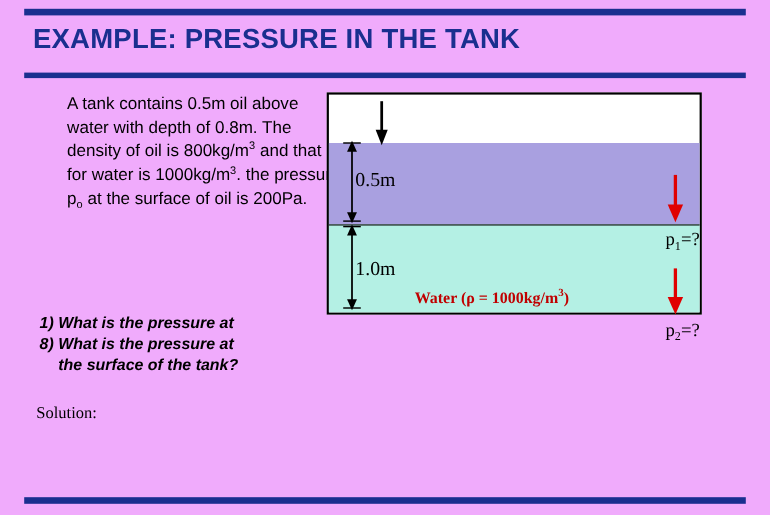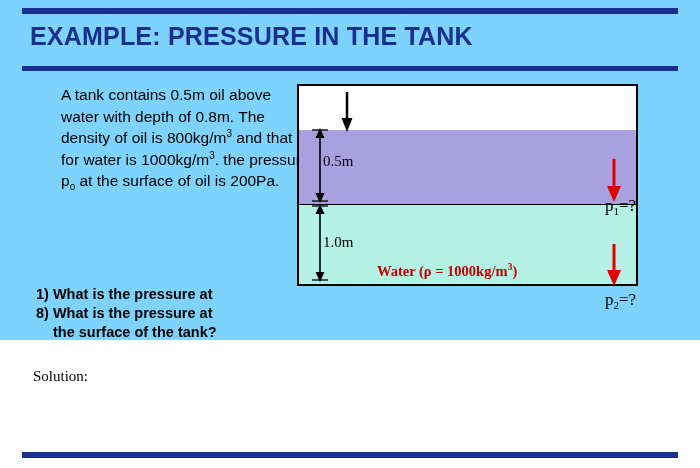--- a/index.html
+++ b/index.html
@@ -9,22 +9,22 @@
   body {
     width: 700px;
     height: 468px;
     background: #ffffff;
     font-family: "Liberation Sans", sans-serif;
     overflow: hidden;
   }
   .slide {
     position: relative;
     width: 700px;
-    height: 340px;
-    background: #7dd3fc;
+    height: 468px;
+    background: #f0abfc;
     box-sizing: border-box;
   }
   .rule-top {
     position: absolute;
     left: 22px;
     top: 8px;
     width: 656px;
     height: 6px;
     background: #1a2f8f;
   }
@@ -74,20 +74,21 @@
     vertical-align: sub;
     line-height: 0;
   }
   .questions {
     position: absolute;
     left: 36px;
     top: 285px;
     width: 250px;
     font-size: 14.5px;
     line-height: 19px;
+    font-style: italic;
     font-weight: bold;
     color: #000000;
   }
   .questions .q-line {
     white-space: pre-wrap;
   }
   .q-indent {
     padding-left: 17px;
   }
   .solution {
@@ -160,21 +161,21 @@
     font-weight: bold;
     color: #c00000;
     font-family: "Liberation Serif", serif;
     white-space: nowrap;
     margin-top: 31px;
   }
   .label-water sup { font-size: 10px; vertical-align: super; line-height: 0; }
 
   .dim-label {
     position: absolute;
-    font-size: 15px;
+    font-size: 18px;
     font-family: "Liberation Serif", serif;
     color: #000000;
     background: transparent;
     white-space: nowrap;
   }
   .dim-05 { left: 26px; top: 69px; }
   .dim-08 { left: 26px; top: 150px; }
 
   .po-label {
     position: absolute;
@@ -183,21 +184,21 @@
     font-size: 17px;
     font-family: "Liberation Serif", serif;
     color: #000000;
     white-space: nowrap;
   }
   .po-label sub { font-size: 11px; vertical-align: sub; line-height: 0; }
 
   .p1-label {
     position: absolute;
     left: 308px;
-    top: 112px;
+    top: 124px;
     font-size: 17px;
     font-family: "Liberation Serif", serif;
     color: #000000;
     white-space: nowrap;
   }
   .p1-label sub { font-size: 11px; vertical-align: sub; line-height: 0; }
   .p2-label {
     position: absolute;
     left: 308px;
     top: 206px;

